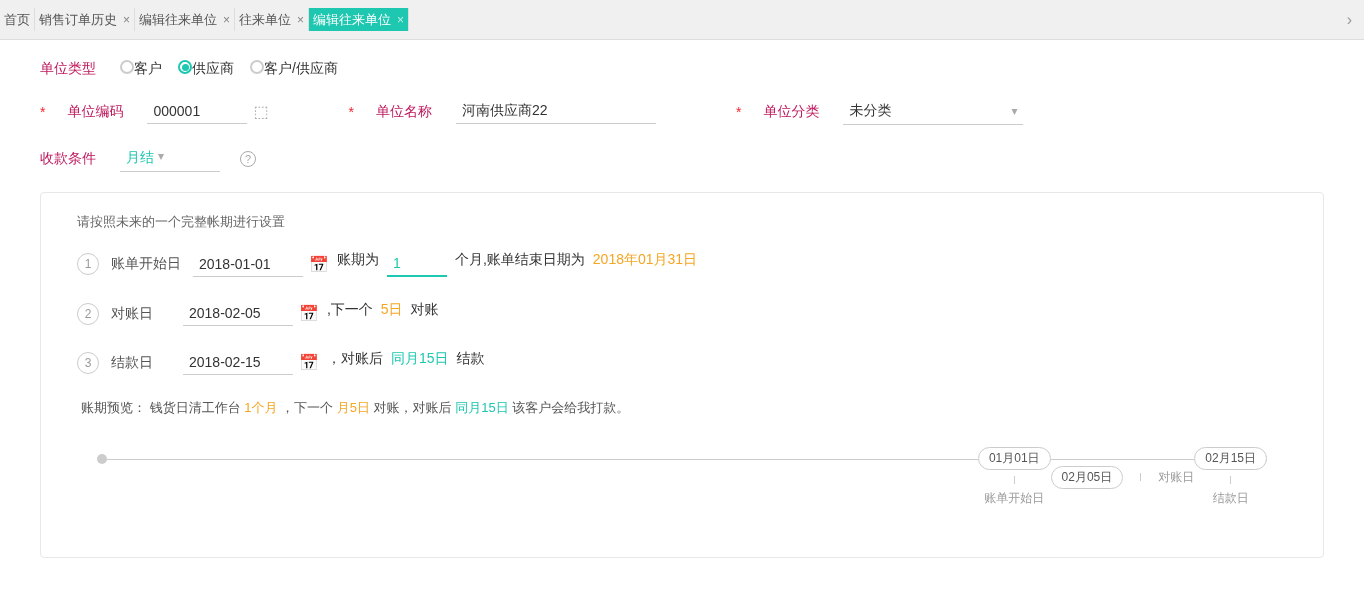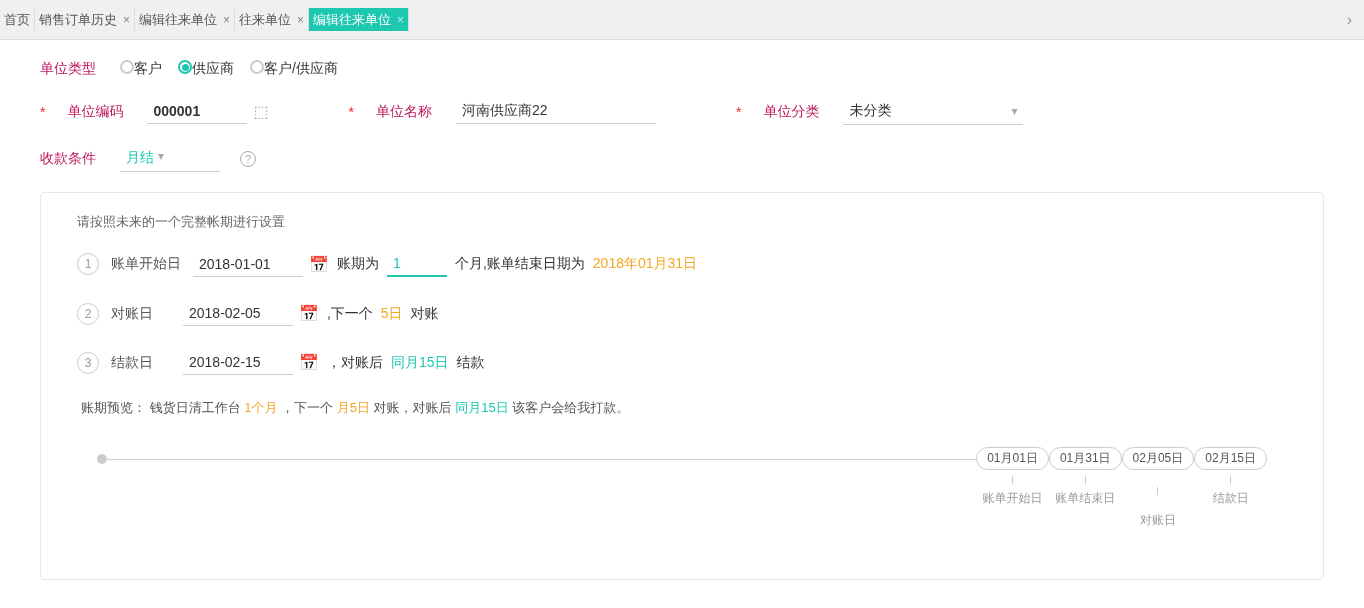--- a/index.html
+++ b/index.html
@@ -182,38 +182,36 @@
       color: #999;
       flex-shrink: 0;
     }
     .step-label {
       color: #555;
       white-space: nowrap;
       min-width: 60px;
     }
     .step-content {
       display: flex;
-      align-items: center;
       gap: 8px;
       flex-wrap: wrap;
     }
     .highlight-orange { color: #f5a623; }
     .highlight-teal { color: #1ec7b0; }
 
     
     .preview-text {
       font-size: 13px;
       color: #555;
       margin-bottom: 20px;
       padding: 0 4px;
     }
 
     .unit-code-input {
       width: 100px;
-      font-weight: bold;
     }
     .unit-name-input {
       width: 200px;
     }
     .period-input {
       width: 60px;
       border-bottom: 2px solid #1ec7b0;
       color: #1ec7b0;
     }
     .date-input {
@@ -381,27 +379,22 @@
       <div style="position: absolute; top: 17px; right: 20px; width: 10px; height: 10px; border-radius: 50%; background: #ccc;"></div>
 
       <div style="display: flex; justify-content: flex-end; position: relative; z-index: 1;">
 
         <div style="display: flex; flex-direction: column; align-items: center; gap: 6px;">
           <div style="border: 1px solid #ccc; border-radius: 12px; padding: 2px 10px; font-size: 12px; color: #555; background: #fff; white-space: nowrap;">01月01日</div>
           <div style="width: 1px; height: 8px; background: #ccc;"></div>
           <div style="font-size: 12px; color: #999; white-space: nowrap;">账单开始日</div>
         </div>
 
-        <div style="display: flex; flex-direction: column; align-items: center; gap: 6px;">
-          <div style="border: 1px solid #ccc; border-radius: 12px; padding: 2px 10px; font-size: 12px; color: #555; background: #fff; white-space: nowrap;">01月31日</div>
-          <div style="width: 1px; height: 8px; background: #ccc;"></div>
-          <div style="font-size: 12px; color: #999; white-space: nowrap;">账单结束日</div>
-        </div>
-
-        <div style="display: flex; flex-direction: column; align-items: center; gap: 17px;">
+
+        <div style="display: flex; flex-direction: row; align-items: center; gap: 17px;">
           <div style="border: 1px solid #ccc; border-radius: 12px; padding: 2px 10px; font-size: 12px; color: #555; background: #fff; white-space: nowrap;">02月05日</div>
           <div style="width: 1px; height: 8px; background: #ccc;"></div>
           <div style="font-size: 12px; color: #999; white-space: nowrap;">对账日</div>
         </div>
 
         <div style="display: flex; flex-direction: column; align-items: center; gap: 6px;">
           <div style="border: 1px solid #ccc; border-radius: 12px; padding: 2px 10px; font-size: 12px; color: #555; background: #fff; white-space: nowrap;">02月15日</div>
           <div style="width: 1px; height: 8px; background: #ccc;"></div>
           <div style="font-size: 12px; color: #999; white-space: nowrap;">结款日</div>
         </div>

